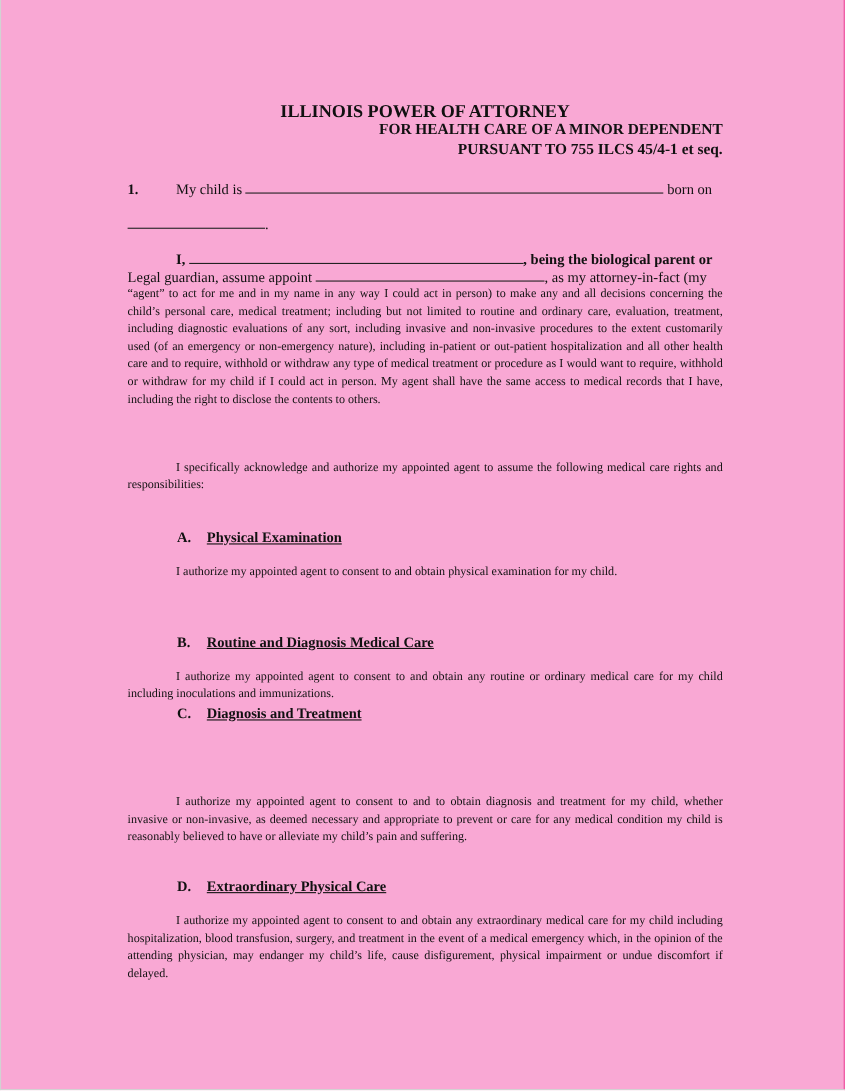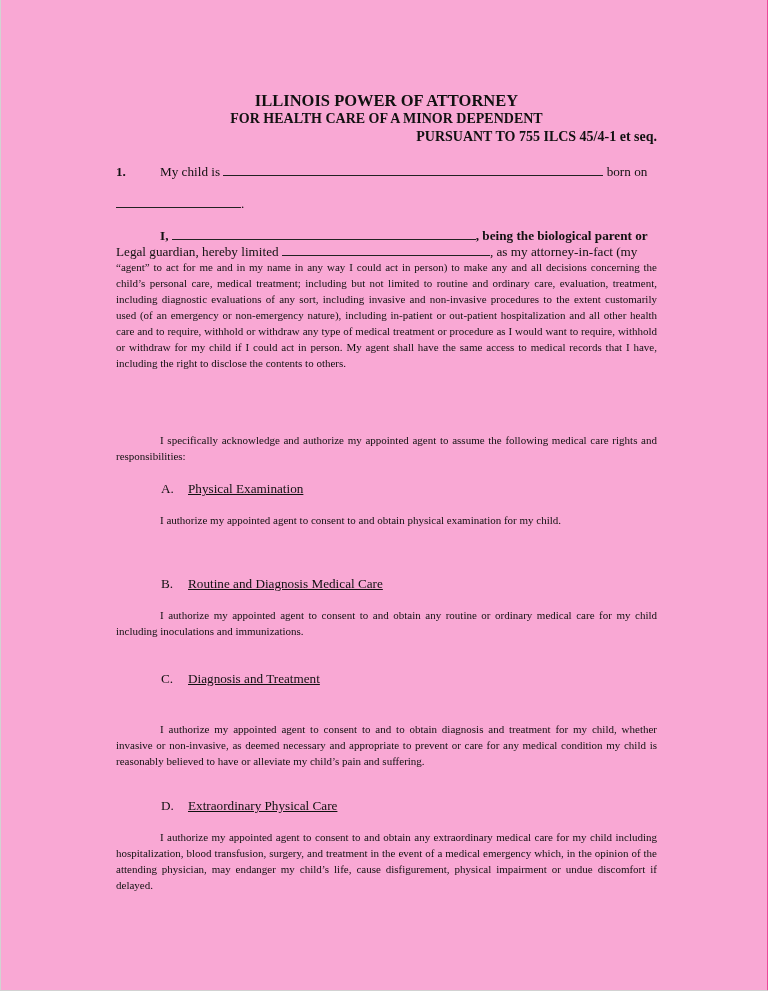--- a/index.html
+++ b/index.html
@@ -8,28 +8,28 @@
     font-family: "Liberation Serif", "DejaVu Serif", serif; color: #111;
   }
   .page {
     position: absolute; left: 0; top: 0; width: 766px; height: 990px;
     border-left: 1px solid #d2d2d2; border-right: 6px solid #ec4899; border-bottom: 1px solid #d2d2d2;
     background: #f9a8d4;
   }
   .content { position: absolute; left: 115px; width: 541px; top: 0; }
   .title { position: absolute; left: 0; width: 100%; text-align: center; font-weight: bold; }
   .t1 { top: 91px; font-size: 16.5px; }
-  .t2 { top: 111px; font-size: 14px; }
+  .t2 { top: 111px; font-size: 14px; text-align: right; }
   .t3 { top: 129px; font-size: 14px; text-align: right; }
   .line { position: absolute; left: 0; width: 100%; font-size: 13.2px; line-height: 16px; }
   .p { position: absolute; left: 0; width: 541px; font-size: 11px; line-height: 16px; text-align: justify; }
   .p .indent { display: inline-block; width: 44px; }
   .blank { display: inline-block; border-bottom: 1px solid #222; height: 12px; vertical-align: baseline; }
   .num { font-weight: bold; display: inline-block; width: 44px; }
-  .heading { position: absolute; left: 45px; font-size: 13.2px; font-weight: normal; }
+  .heading { position: absolute; left: 45px; font-size: 13.2px; font-weight: bold; }
   .heading .letter { display: inline-block; width: 27px; }
   .heading .htext { text-decoration: underline; }
 </style>
 </head>
 <body>
 
 <div class="page">
   <div class="content">
 
     <div class="title t1">ILLINOIS POWER OF ATTORNEY</div>
@@ -45,45 +45,45 @@
     <div class="line" style="top:195px;">
       <span class="blank" style="width:125px;"></span><span>.</span>
     </div>
 
     <div class="line" style="top:227px;font-weight:bold;">
       <span class="indent" style="display:inline-block;width:44px;"></span><span>I,</span>
       <span class="blank" style="width:304px;"></span><span>, being the biological parent or</span>
     </div>
 
     <div class="line" style="top:243px;">
-      <span>Legal guardian, hereby limited</span>
+      <span>Legal guardian, assume appoint</span>
       <span class="blank" style="width:208px;"></span><span>, as my attorney-in-fact (my</span>
     </div>
 
     <div class="p" style="top:259px;">“agent” to act for me and in my name in any way I could act in person) to make any and all decisions concerning the child’s personal care, medical treatment; including but not limited to routine and ordinary care, evaluation, treatment, including diagnostic evaluations of any sort, including invasive and non-invasive procedures to the extent customarily used (of an emergency or non-emergency nature), including in-patient or out-patient hospitalization and all other health care and to require, withhold or withdraw any type of medical treatment or procedure as I would want to require, withhold or withdraw for my child if I could act in person. My agent shall have the same access to medical records that I have, including the right to disclose the contents to others.</div>
 
-    <div class="p" style="top:432px;">
+    <div class="p" style="top:417px;">
       <span class="indent"></span><span>I specifically acknowledge and authorize my appointed agent to assume the following medical care rights and responsibilities:</span>
     </div>
 
     <div class="heading" style="top:481px;">
       <span class="letter">A.</span><span class="htext">Physical Examination</span>
     </div>
     <div class="p" style="top:512px;">
       <span class="indent"></span><span>I authorize my appointed agent to consent to and obtain physical examination for my child.</span>
     </div>
 
     <div class="heading" style="top:576px;">
       <span class="letter">B.</span><span class="htext">Routine and Diagnosis Medical Care</span>
     </div>
     <div class="p" style="top:607px;">
       <span class="indent"></span><span>I authorize my appointed agent to consent to and obtain any routine or ordinary medical care for my child including inoculations and immunizations.</span>
     </div>
 
-    <div class="heading" style="top:671px;">
+    <div class="heading" style="top:641px;">
       <span class="letter">C.</span><span class="htext">Diagnosis and Treatment</span>
     </div>
     <div class="p" style="top:721px;">
       <span class="indent"></span><span>I authorize my appointed agent to consent to and to obtain diagnosis and treatment for my child, whether invasive or non-invasive, as deemed necessary and appropriate to prevent or care for any medical condition my child is reasonably believed to have or alleviate my child’s pain and suffering.</span>
     </div>
 
     <div class="heading" style="top:798px;">
       <span class="letter">D.</span><span class="htext">Extraordinary Physical Care</span>
     </div>
     <div class="p" style="top:829px;">

